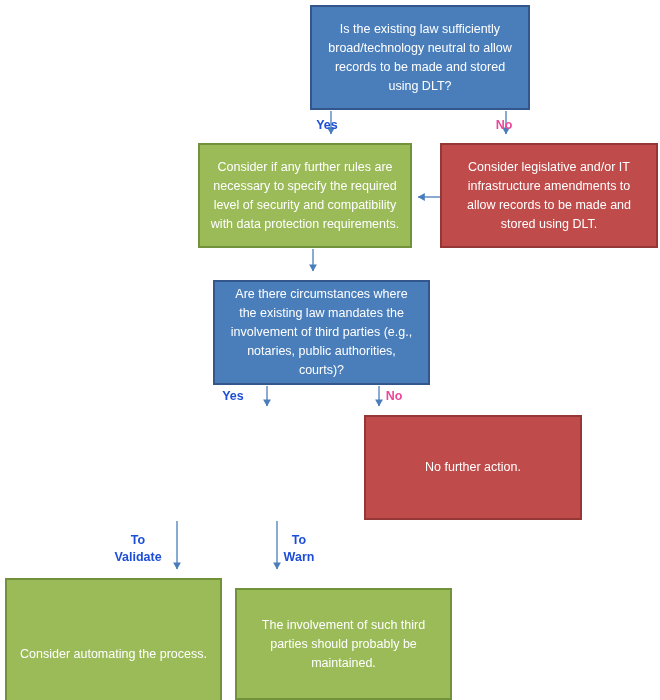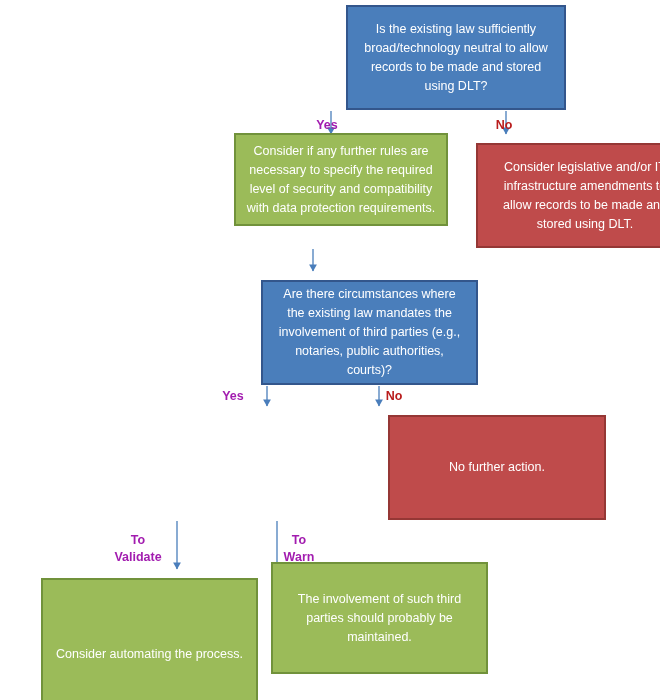--- a/index.html
+++ b/index.html
@@ -32,21 +32,20 @@
     display: flex;
     align-items: center;
     justify-content: center;
     text-align: center;
     color: #ffffff;
     font-size: 12.5px;
     line-height: 1.52;
     padding: 6px 10px;
     border-style: solid;
     border-width: 2px;
-    margin-left: 36px;
   }
   .node span {
     display: block;
     width: 100%;
   }
   .node.blue {
     background: #4a7ebb;
     border-color: #33568c;
   }
   .node.green {
@@ -58,32 +57,32 @@
     border-color: #953735;
   }
   .edge-label {
     position: absolute;
     font-size: 12.5px;
     font-weight: bold;
     line-height: 1.32;
     text-align: center;
     white-space: pre-line;
   }
-  .edge-label.yes { color: #a21caf; }
-  .edge-label.no  { color: #b91c1c; }
+  .edge-label.yes { color: #1d4ed8; }
+  .edge-label.no  { color: #ec4899; }
 
   
   #node-law-broad      { left:310px; top:5px;   width:220px; height:105px; }
-  #node-further-rules  { left:198px; top:133px; width:214px; height:93px; }
+  #node-further-rules  { left:198px; top:143px; width:214px; height:105px; }
   #node-legislative    { left:440px; top:143px; width:218px; height:105px; }
-  #node-third-parties  { left:225px; top:280px; width:217px; height:105px; }
+  #node-third-parties  { left:213px; top:280px; width:217px; height:105px; }
   #node-role-third     { left:110px; top:415px; width:220px; height:105px; }
-  #node-no-action      { left:352px; top:415px; width:218px; height:105px; }
+  #node-no-action      { left:364px; top:415px; width:218px; height:105px; }
   #node-automating     { left:5px;   top:578px; width:217px; height:152px; }
-  #node-maintained     { left:235px; top:562px; width:217px; height:112px; }
+  #node-maintained     { left:235px; top:588px; width:217px; height:112px; }
 
   
   #label-yes-1  { left:300px; top:117px; width:54px; }
   #label-no-1   { left:482px; top:117px; width:44px; }
   #label-yes-2  { left:205px; top:388px; width:56px; }
   #label-no-2   { left:372px; top:388px; width:44px; }
   #label-validate { left:105px; top:532px; width:66px; }
   #label-warn     { left:270px; top:532px; width:58px; }
 </style>
 </head>

